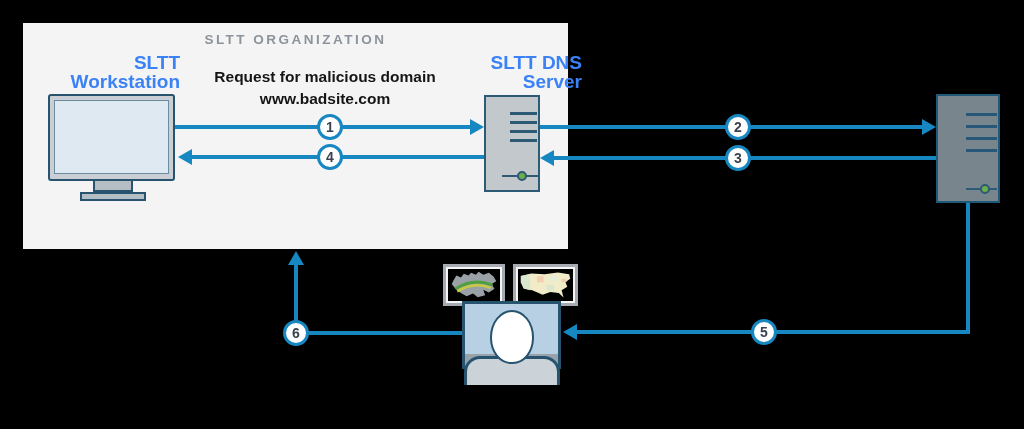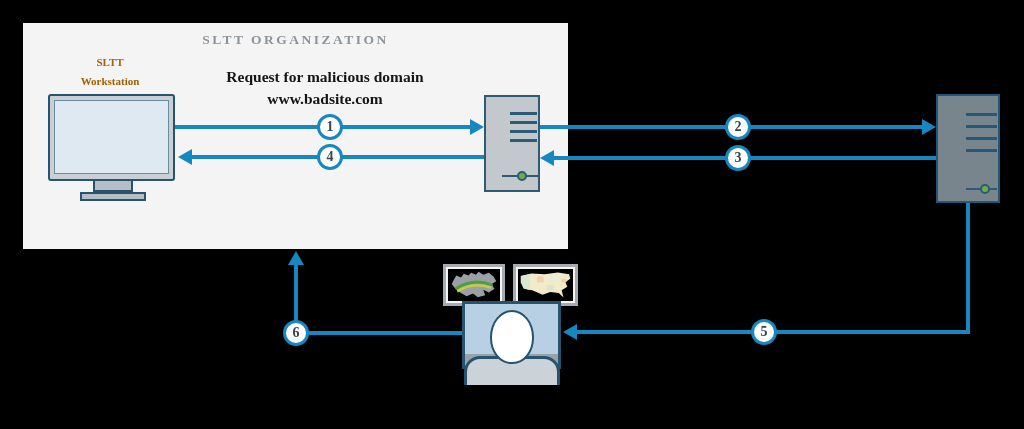--- a/index.html
+++ b/index.html
@@ -1,23 +1,23 @@
 <!DOCTYPE html>
 <html><head>
 <meta charset="utf-8">
 <style>
   html,body{margin:0;padding:0;background:#000;}
   *{box-sizing:border-box;}
   .canvas{position:relative;width:1024px;height:385px;background:#000;overflow:hidden;
-          font-family:Liberation Serif, serif;}
+          font-family:Liberation Sans, sans-serif;}
   
   .orgbox{position:absolute;left:23px;top:23px;width:545px;height:226px;background:#f4f4f5;z-index:1;}
   .orgtitle{position:absolute;left:23px;top:32px;width:545px;text-align:center;
             font-size:13.5px;font-weight:bold;letter-spacing:2.5px;color:#8d939a;z-index:2;}
-  .nodelabel{position:absolute;text-align:center;font-size:11px;font-weight:bold;color:#a16207;
+  .nodelabel{position:absolute;text-align:right;font-size:19px;font-weight:bold;color:#3b82f6;
              line-height:19px;white-space:pre-line;z-index:2;}
   .msg{position:absolute;text-align:center;font-size:15.5px;font-weight:600;color:#151515;
        line-height:21.5px;white-space:pre-line;z-index:2;}
   
   .ws-monitor{position:absolute;left:48px;top:94px;width:127px;height:87px;background:#c9cfd4;
               border:2px solid #27536f;border-radius:3px;z-index:3;}
   .ws-screen{position:absolute;left:4px;top:4px;right:4px;bottom:5px;background:#dfe9f1;
              border:1px solid #6d8ba0;}
   .ws-neck{position:absolute;left:93px;top:181px;width:40px;height:11px;background:#b6bec5;
            border:2px solid #27536f;border-top:none;z-index:2;}
@@ -63,20 +63,22 @@
 </head>
 <body>
 
 <div class="canvas">
 
   <div class="orgbox"></div>
   <div class="orgtitle">SLTT ORGANIZATION</div>
 
   <div class="nodelabel" style="left:40px;top:53px;width:140px;">SLTT
 Workstation</div>
+  <div class="nodelabel" style="left:442px;top:53px;width:140px;">SLTT DNS
+Server</div>
 
   <div class="msg" style="left:180px;top:66px;width:290px;">Request for malicious domain
 www.badsite.com</div>
 
   <div class="ws-monitor">
     <div class="ws-screen"></div>
   </div>
   <div class="ws-neck"></div>
   <div class="ws-base"></div>
 

